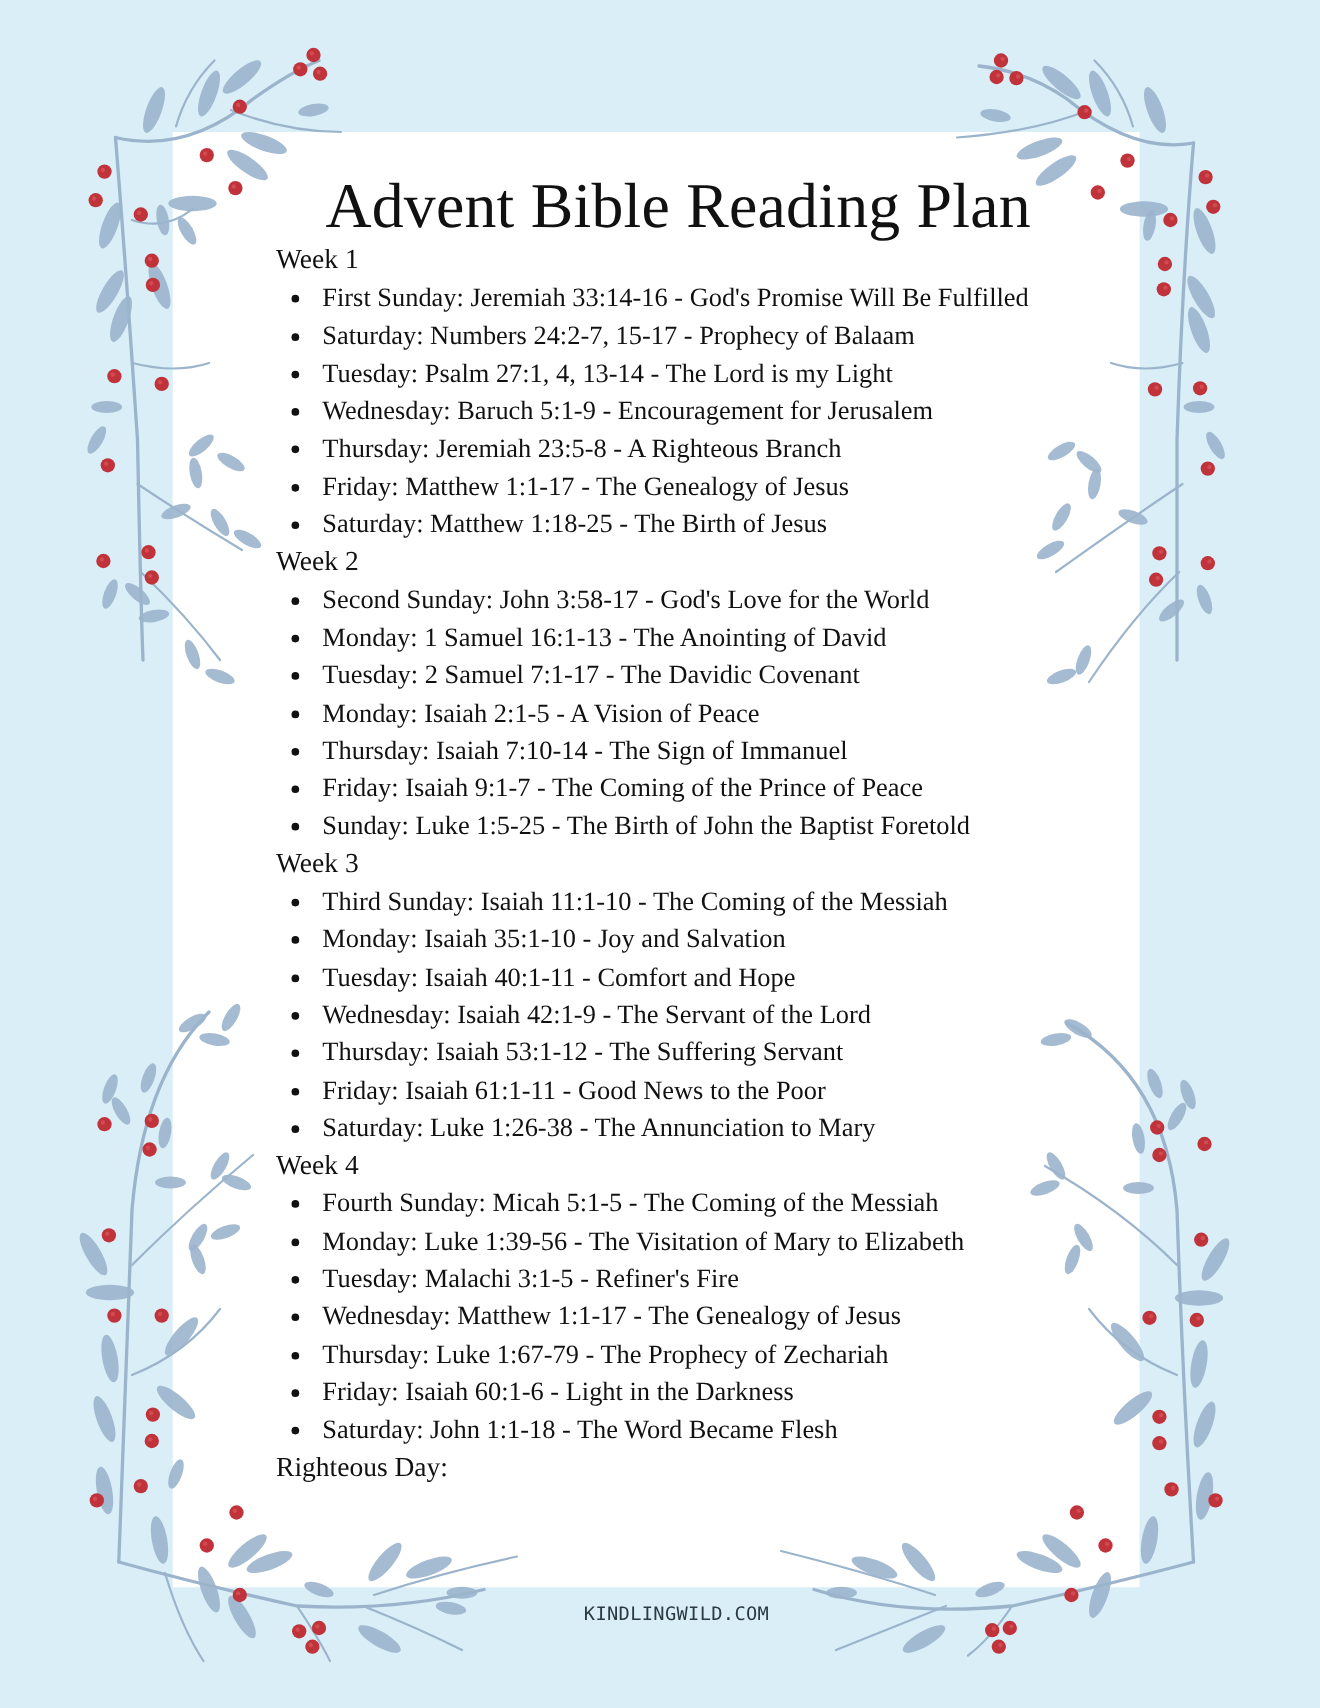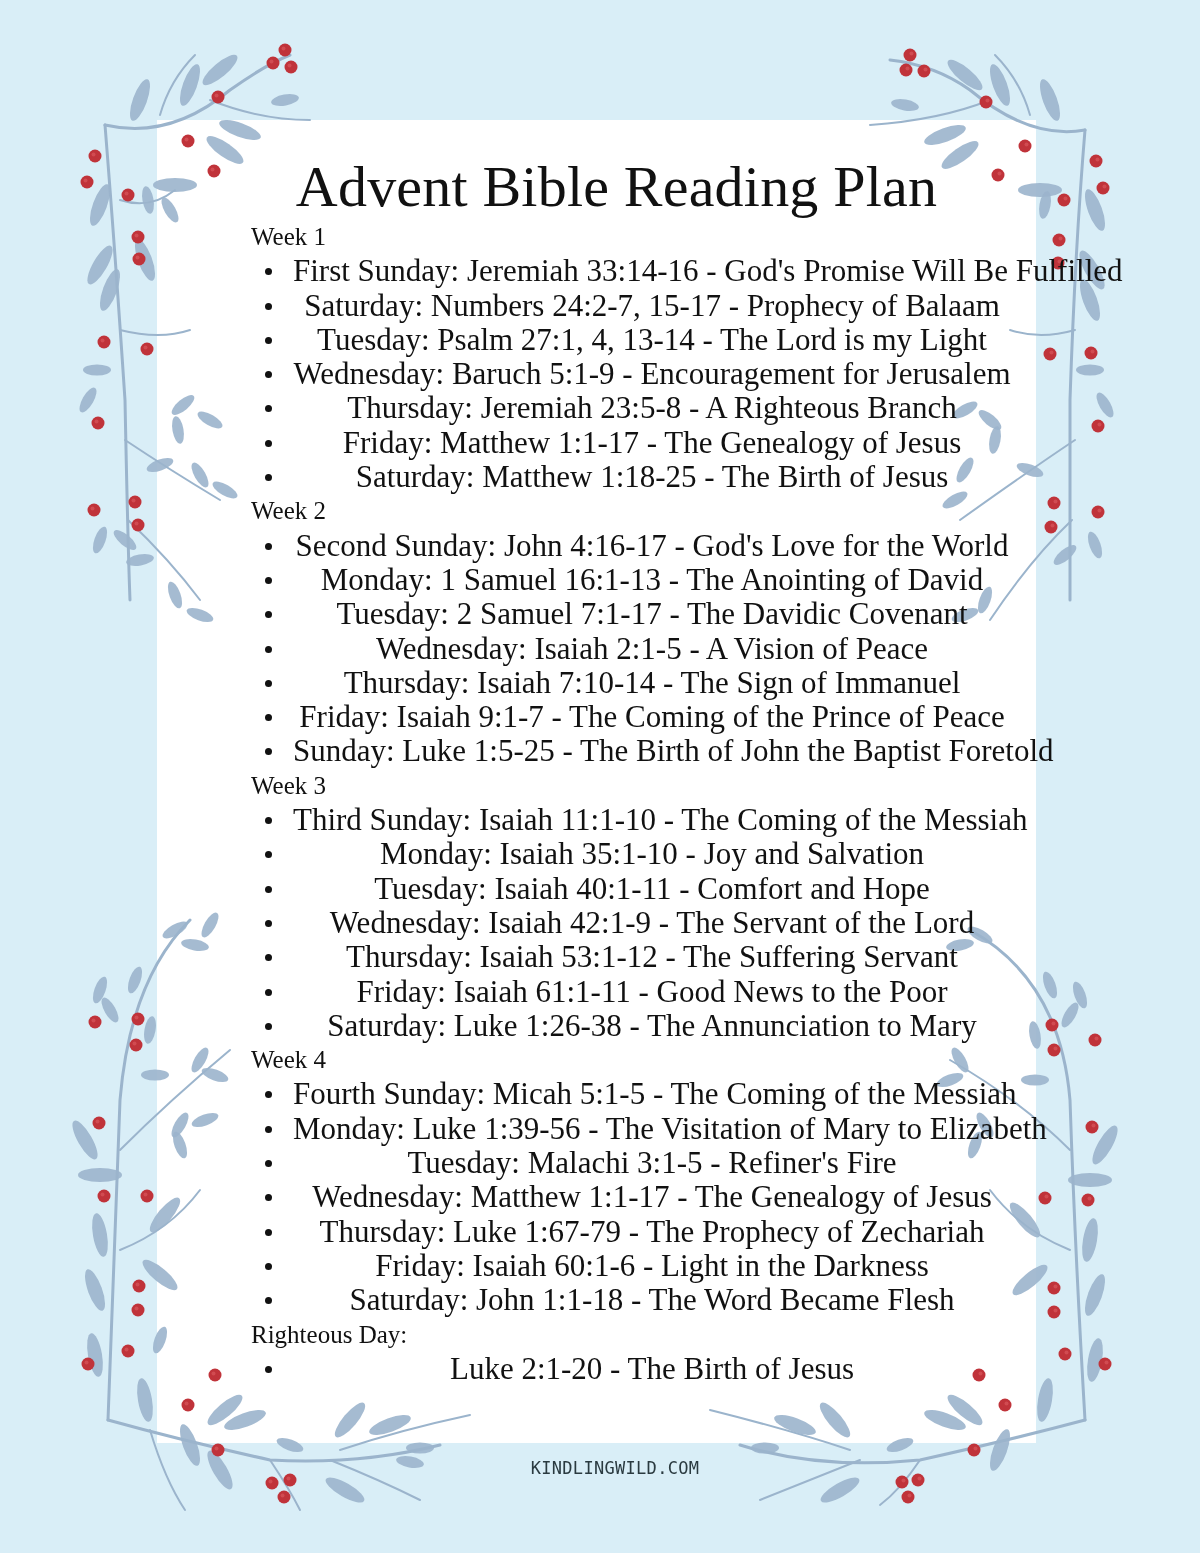--- a/index.html
+++ b/index.html
@@ -27,22 +27,22 @@
     .content {
       position: absolute; left: 251px; top: 220px; width: 760px; font-family: Liberation Serif, serif;
     }
     .week-heading {
       font-size: 25px; line-height: 34.3px; height: 34.3px;
       white-space: nowrap;
     }
     ul.items { list-style: none; margin: 0; padding: 0; }
     ul.items li {
       position: relative;
-      font-size: 31px; line-height: 34.3px; height: 34.3px;
-      padding-left: 42px; white-space: nowrap; text-align: center;
+      font-size: 24px; line-height: 34.3px; height: 34.3px;
+      padding-left: 42px; white-space: nowrap;
     }
     ul.items li .bullet {
       position: absolute; left: 14px; top: 14px;
       width: 7px; height: 7px; border-radius: 50%; background: #111;
     }
     .footer {
       position: absolute; left: 0; width: 1230px; top: 1458px;
       text-align: center;
       font-family: "DejaVu Sans Mono", "Liberation Mono", monospace;
       font-size: 17px; letter-spacing: 0.3px; color: #2a3a40;
@@ -307,24 +307,24 @@
       <li><span class="bullet"></span><span>Wednesday: Baruch 5:1-9 - Encouragement for Jerusalem</span></li>
       <li><span class="bullet"></span><span>Thursday: Jeremiah 23:5-8 - A Righteous Branch</span></li>
       <li><span class="bullet"></span><span>Friday: Matthew 1:1-17 - The Genealogy of Jesus</span></li>
       <li><span class="bullet"></span><span>Saturday: Matthew 1:18-25 - The Birth of Jesus</span></li>
     </ul>
   </section>
 
   <section>
     <div class="week-heading">Week 2</div>
     <ul class="items">
-      <li><span class="bullet"></span><span>Second Sunday: John 4:16-17 - God's Love for the World</span></li>
+      <li><span class="bullet"></span><span>Second Sunday: John 3:58-17 - God's Love for the World</span></li>
       <li><span class="bullet"></span><span>Monday: 1 Samuel 16:1-13 - The Anointing of David</span></li>
       <li><span class="bullet"></span><span>Tuesday: 2 Samuel 7:1-17 - The Davidic Covenant</span></li>
-      <li><span class="bullet"></span><span>Wednesday: Isaiah 2:1-5 - A Vision of Peace</span></li>
+      <li><span class="bullet"></span><span>Monday: Isaiah 2:1-5 - A Vision of Peace</span></li>
       <li><span class="bullet"></span><span>Thursday: Isaiah 7:10-14 - The Sign of Immanuel</span></li>
       <li><span class="bullet"></span><span>Friday: Isaiah 9:1-7 - The Coming of the Prince of Peace</span></li>
       <li><span class="bullet"></span><span>Sunday: Luke 1:5-25 - The Birth of John the Baptist Foretold</span></li>
     </ul>
   </section>
 
   <section>
     <div class="week-heading">Week 3</div>
     <ul class="items">
       <li><span class="bullet"></span><span>Third Sunday: Isaiah 11:1-10 - The Coming of the Messiah</span></li>
@@ -345,19 +345,16 @@
       <li><span class="bullet"></span><span>Tuesday: Malachi 3:1-5 - Refiner's Fire</span></li>
       <li><span class="bullet"></span><span>Wednesday: Matthew 1:1-17 - The Genealogy of Jesus</span></li>
       <li><span class="bullet"></span><span>Thursday: Luke 1:67-79 - The Prophecy of Zechariah</span></li>
       <li><span class="bullet"></span><span>Friday: Isaiah 60:1-6 - Light in the Darkness</span></li>
       <li><span class="bullet"></span><span>Saturday: John 1:1-18 - The Word Became Flesh</span></li>
     </ul>
   </section>
 
   <section>
     <div class="week-heading">Righteous Day:</div>
-    <ul class="items">
-      <li><span class="bullet"></span><span>Luke 2:1-20 - The Birth of Jesus</span></li>
-    </ul>
   </section>
 </div>
 
 <div class="footer">KINDLINGWILD.COM</div>
 
 </body></html>

